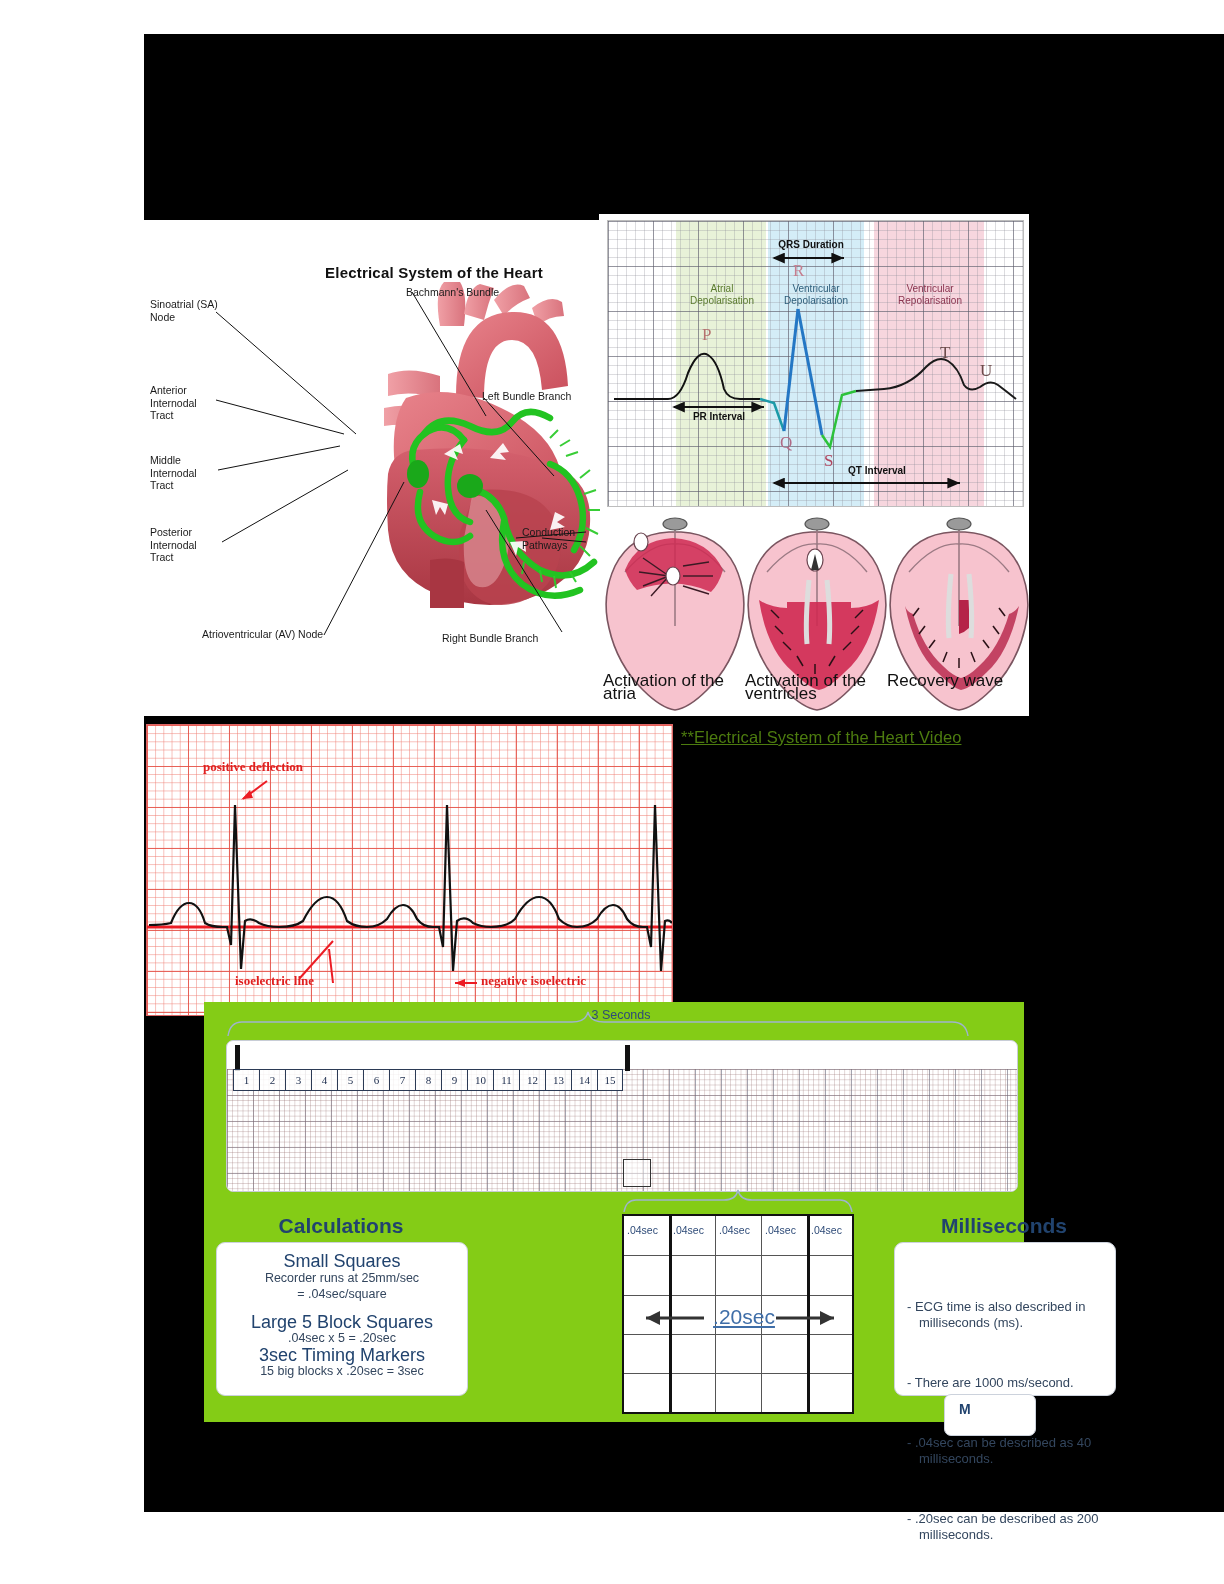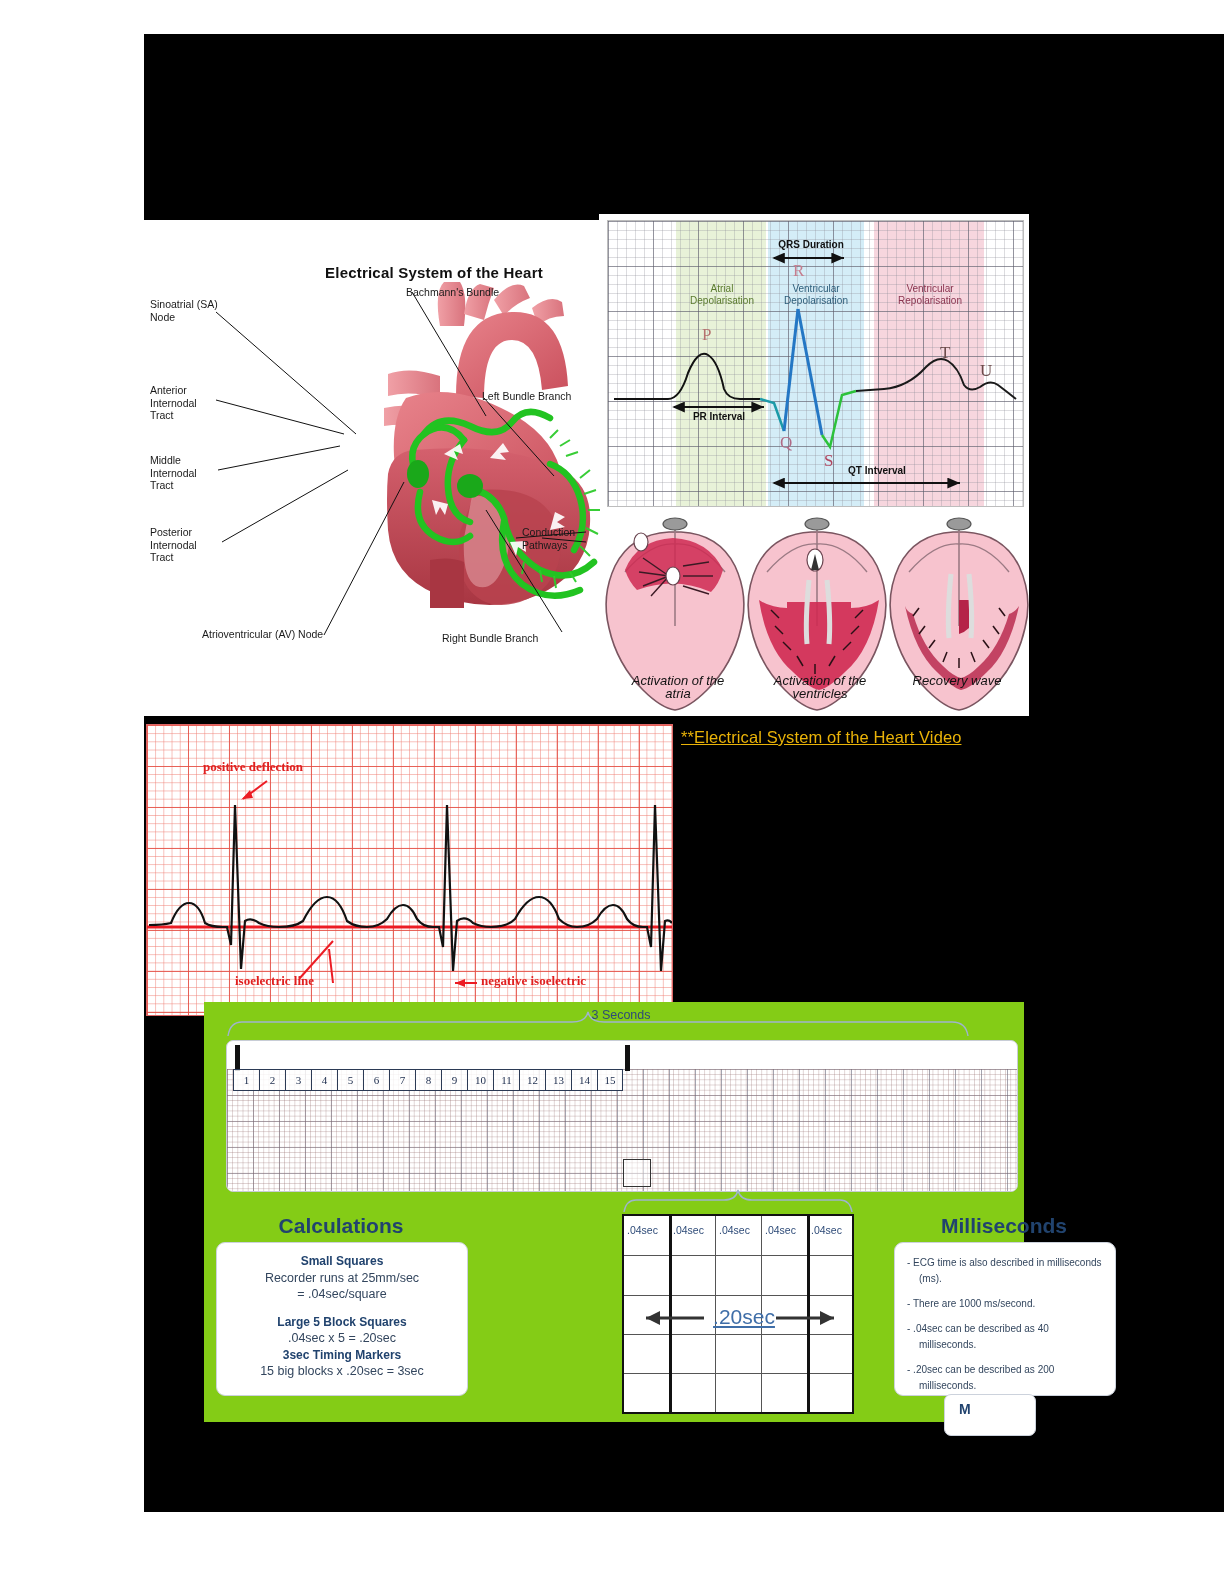--- a/index.html
+++ b/index.html
@@ -32,25 +32,25 @@
     background-size:9px 9px;}
   .ecg-grid-major{position:absolute;inset:0;
     background-image:linear-gradient(to right,rgba(90,90,105,.55) 1px,transparent 1px),
                      linear-gradient(to bottom,rgba(90,90,105,.55) 1px,transparent 1px);
     background-size:45px 45px;}
   .wl{position:absolute;font-size:10px;color:#333;line-height:12px;text-align:center;}
   .wavepoint{position:absolute;font-family:"Liberation Serif",serif;font-size:17px;}
 
   
   #hearts3{position:absolute;left:455px;top:294px;width:430px;height:200px;background:#fff;}
-  .h3cap{position:absolute;font-size:13px;color:#111;text-align:center;line-height:13px;font-style:italic;}
+  .h3cap{position:absolute;font-size:17px;color:#111;text-align:left;line-height:13px;}
 
   
   #links{position:absolute;left:537px;top:692px;width:400px;}
-  .lnk{display:block;color:#eab308;text-decoration:underline;font-size:16.5px;
+  .lnk{display:block;color:#4d7c0f;text-decoration:underline;font-size:16.5px;
        line-height:23px;white-space:nowrap;letter-spacing:.1px;}
 
   
   #defl-card{position:absolute;left:2px;top:690px;width:525px;height:290px;background:#fff;
     border:1px solid #d66;overflow:hidden;}
   .defl-grid-minor{position:absolute;inset:0;
     background-image:linear-gradient(to right,rgba(240,130,120,.55) 1px,transparent 1px),
                      linear-gradient(to bottom,rgba(240,130,120,.55) 1px,transparent 1px);
     background-size:8.2px 8.2px;}
   .defl-grid-major{position:absolute;inset:0;
@@ -79,23 +79,23 @@
   .numcell:last-child{border-right:1px solid #2b3a55;}
   .tickbar{position:absolute;width:5px;background:#111;top:4px;height:26px;}
   #brace-top{position:absolute;left:22px;top:8px;width:790px;height:28px;}
   #sec-label{position:absolute;left:0;top:0;width:790px;text-align:center;
     font-size:12.5px;color:#2e4b78;}
 
   
   .panel-title{position:absolute;font-size:21px;font-weight:bold;color:#21436e;text-align:center;}
   .panel-box{position:absolute;border:1px solid #ccd2dc;border-radius:9px;background:#fff;}
   .calc-line{text-align:center;font-size:12.5px;color:#33465e;line-height:16.5px;}
-  .calc-head{font-weight:bold;color:#21436e;font-size:12px;}
-  .ms-line{font-size:10px;color:#33465e;line-height:16px;margin-bottom:9px;
-           padding-left:12px;text-indent:-12px;}
+  .calc-head{font-weight:normal;color:#21436e;font-size:18px;}
+  .ms-line{font-size:13px;color:#33465e;line-height:16px;margin-bottom:9px;
+           padding-left:12px;text-indent:-12px;margin-top:44px;}
 
   
   #mini{position:absolute;left:418px;top:212px;width:232px;height:200px;background:#fff;
          border:2px solid #111;box-sizing:border-box;}
   .mh{position:absolute;left:0;right:0;height:1px;background:#555;}
   .mv{position:absolute;top:0;bottom:0;width:1px;background:#555;}
   .mv-b{width:2.5px;background:#111;}
   .sec04{position:absolute;top:8px;font-size:10.5px;color:#2e4b78;white-space:nowrap;}
   #sec20{position:absolute;left:4px;width:232px;top:86px;height:30px;
     display:flex;align-items:center;justify-content:center;

